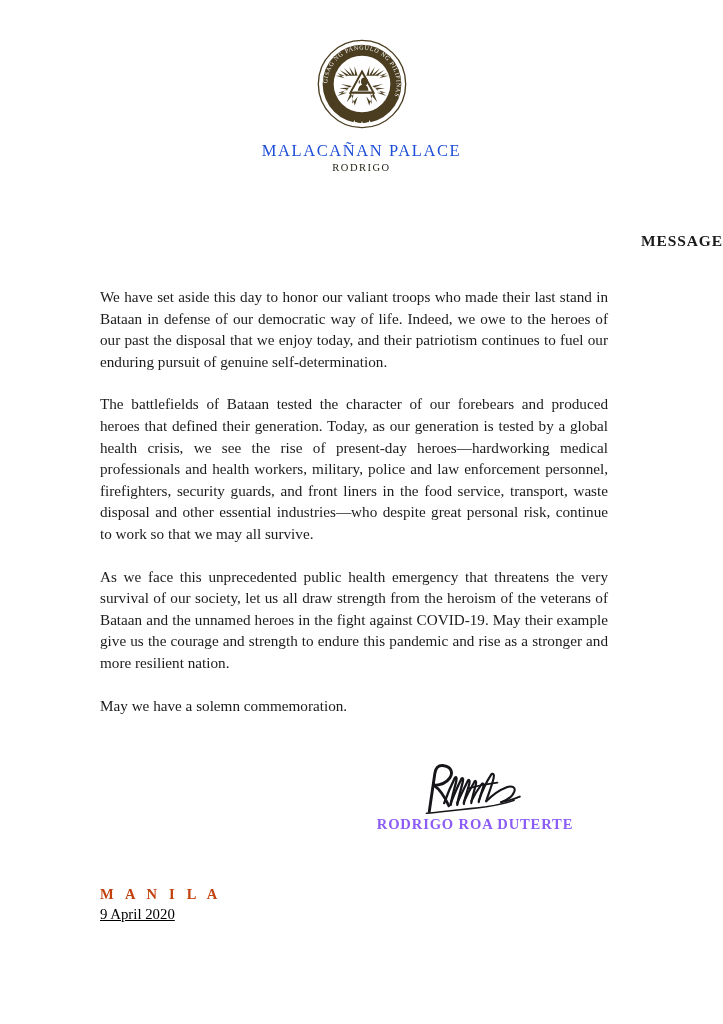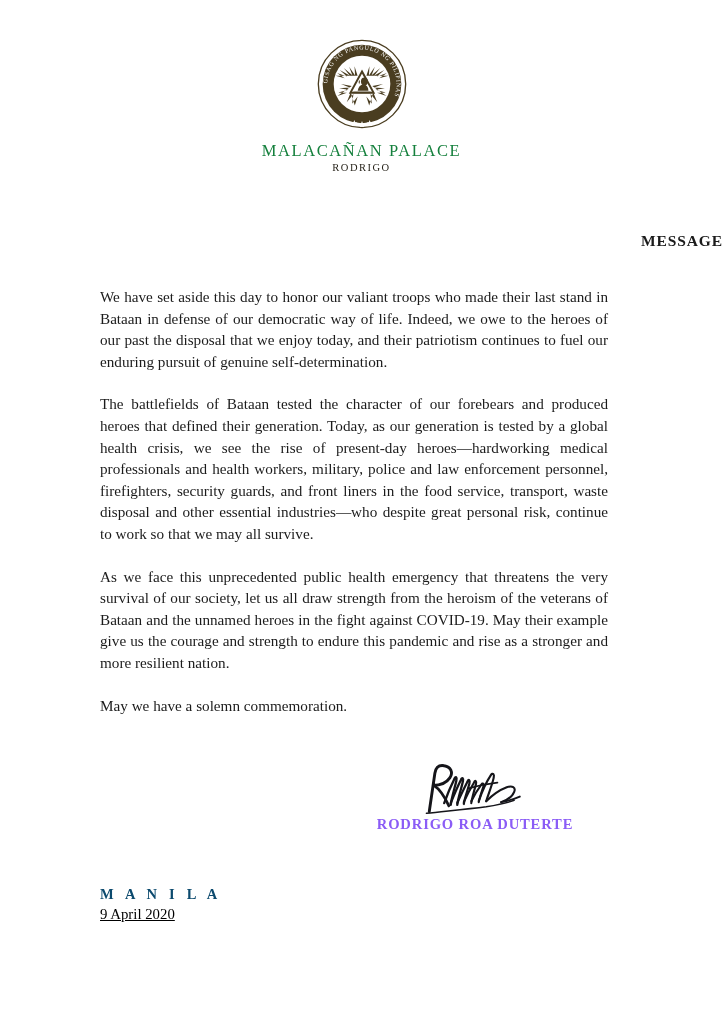--- a/index.html
+++ b/index.html
@@ -30,21 +30,21 @@
     width: 96px;
     height: 96px;
     margin: 0 auto;
   }
   .seal-svg { display: block; width: 96px; height: 96px; }
 
   .palace-name {
     margin-top: 9px;
     font-size: 16.5px;
     letter-spacing: 1.6px;
-    color: #15803d;
+    color: #1d4ed8;
     font-family: "Liberation Serif", "DejaVu Serif", serif;
   }
   .palace-city {
     margin-top: 1px;
     font-size: 10.5px;
     letter-spacing: 1.5px;
     color: #231f16;
   }
 
   
@@ -107,21 +107,21 @@
   
   .place-block {
     position: absolute;
     top: 886px;
     left: 100px;
   }
   .place-city {
     font-weight: bold;
     font-size: 14.5px;
     letter-spacing: 4.2px;
-    color: #0c4a6e;
+    color: #c2410c;
   }
   .place-date {
     margin-top: 3px;
     font-size: 14.8px;
     color: #000000;
     text-decoration: underline;
   }
 </style>
 </head>
 <body>

